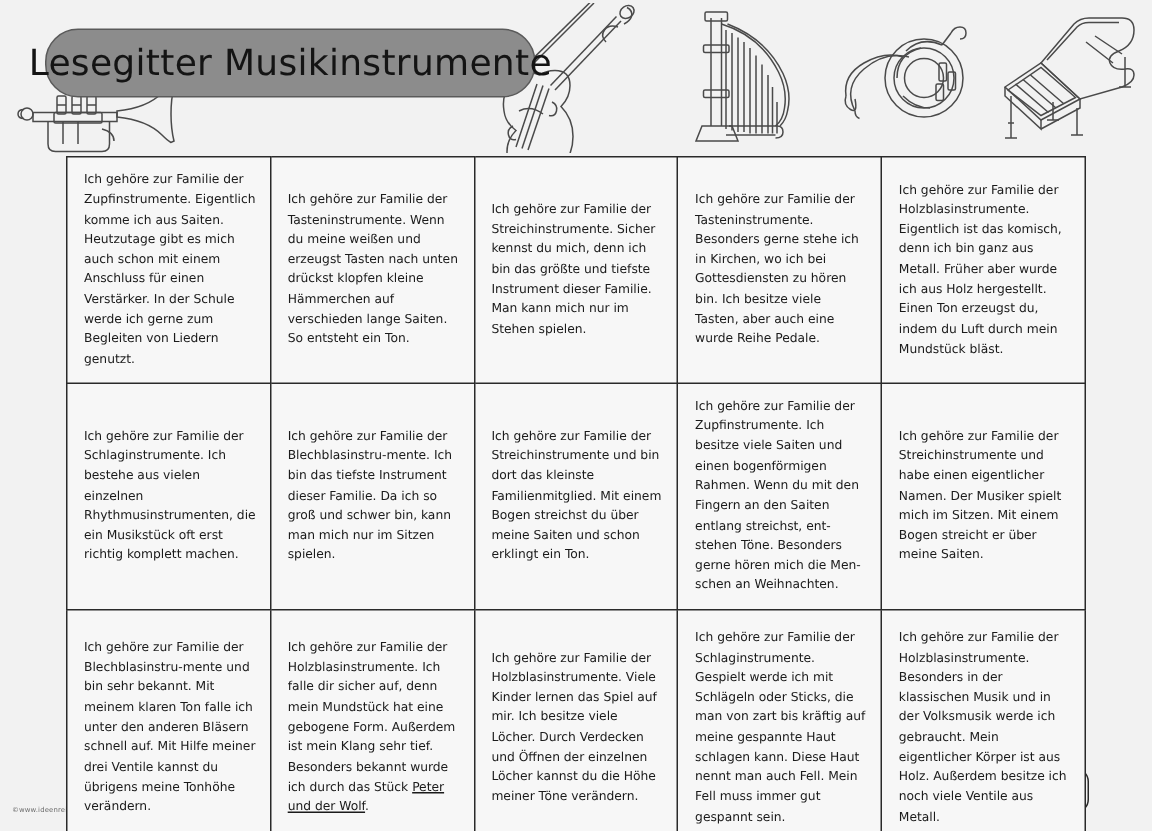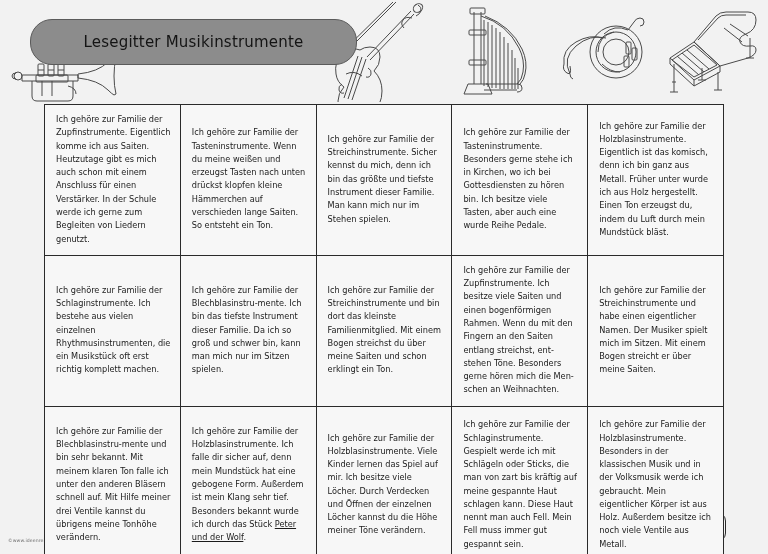--- a/index.html
+++ b/index.html
@@ -38,21 +38,21 @@
     height: 44px;
     background: #8c8c8c;
     border: 1px solid #5a5a5a;
     border-radius: 22px;
     display: flex;
     align-items: center;
     justify-content: center;
     z-index: 3;
   }
   .title-text {
-    font-size: 15px;
+    font-size: 24px;
     color: #141414;
     letter-spacing: 0.2px;
     white-space: nowrap;
   }
 
   .clip {
     position: absolute;
     z-index: 2;
   }
   .clip svg { display: block; }
@@ -226,21 +226,21 @@
         <td>
             <p>Ich gehöre zur Familie der Tasteninstrumente. Wenn du meine weißen und erzeugst Tasten nach unten drückst klopfen kleine Hämmerchen auf verschieden lange Saiten. So entsteht ein Ton.</p>
           </td>
         <td>
             <p>Ich gehöre zur Familie der Streichinstrumente. Sicher kennst du mich, denn ich bin das größte und tiefste Instrument dieser Familie. Man kann mich nur im Stehen spielen.</p>
           </td>
         <td>
             <p>Ich gehöre zur Familie der Tasteninstrumente. Besonders gerne stehe ich in Kirchen, wo ich bei Gottesdiensten zu hören bin. Ich besitze viele Tasten, aber auch eine wurde Reihe Pedale.</p>
           </td>
         <td>
-            <p>Ich gehöre zur Familie der Holzblasinstrumente. Eigentlich ist das komisch, denn ich bin ganz aus Metall. Früher unter wurde ich aus Holz hergestellt. Einen Ton erzeugst du, indem du Luft durch mein Mundstück bläst.</p>
+            <p>Ich gehöre zur Familie der Holzblasinstrumente. Eigentlich ist das komisch, denn ich bin ganz aus Metall. Früher aber wurde ich aus Holz hergestellt. Einen Ton erzeugst du, indem du Luft durch mein Mundstück bläst.</p>
           </td>
       </tr>
       <tr class="r2">
         <td>
             <p>Ich gehöre zur Familie der Schlaginstrumente. Ich bestehe aus vielen einzelnen Rhythmusinstrumenten, die ein Musikstück oft erst richtig komplett machen.</p>
           </td>
         <td>
             <p>Ich gehöre zur Familie der Blechblasinstru-mente. Ich bin das tiefste Instrument dieser Familie. Da ich so groß und schwer bin, kann man mich nur im Sitzen spielen.</p>
           </td>
         <td>

